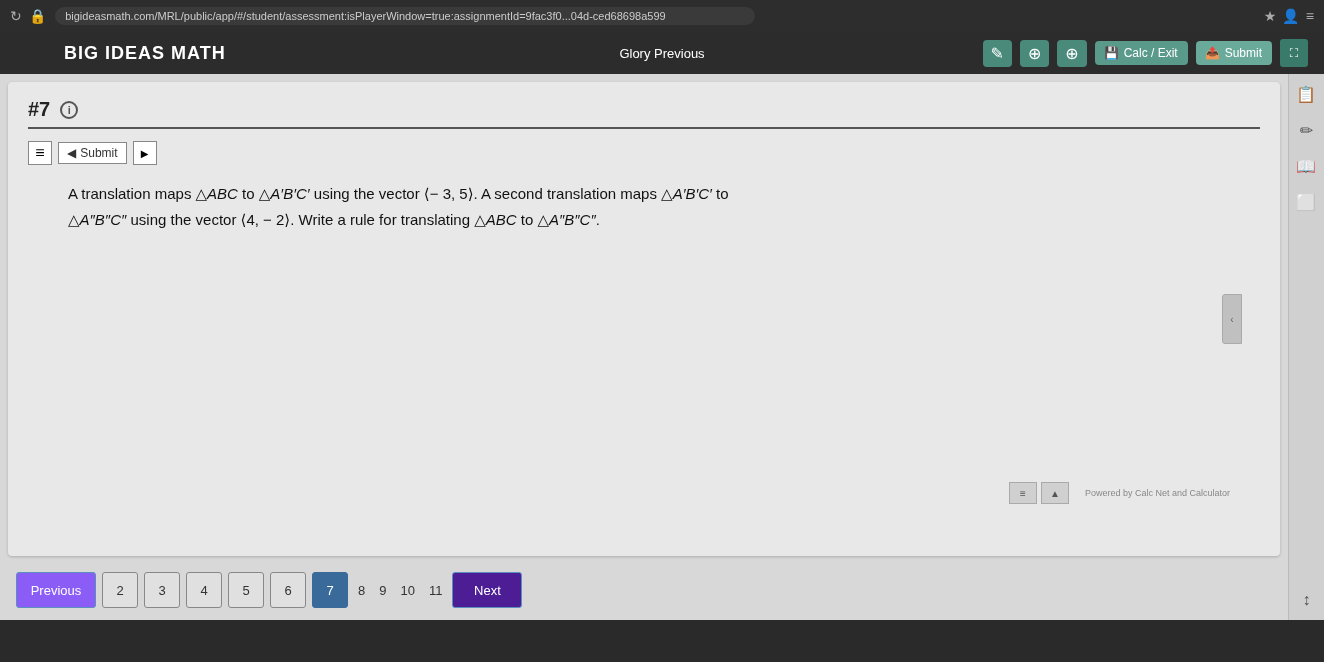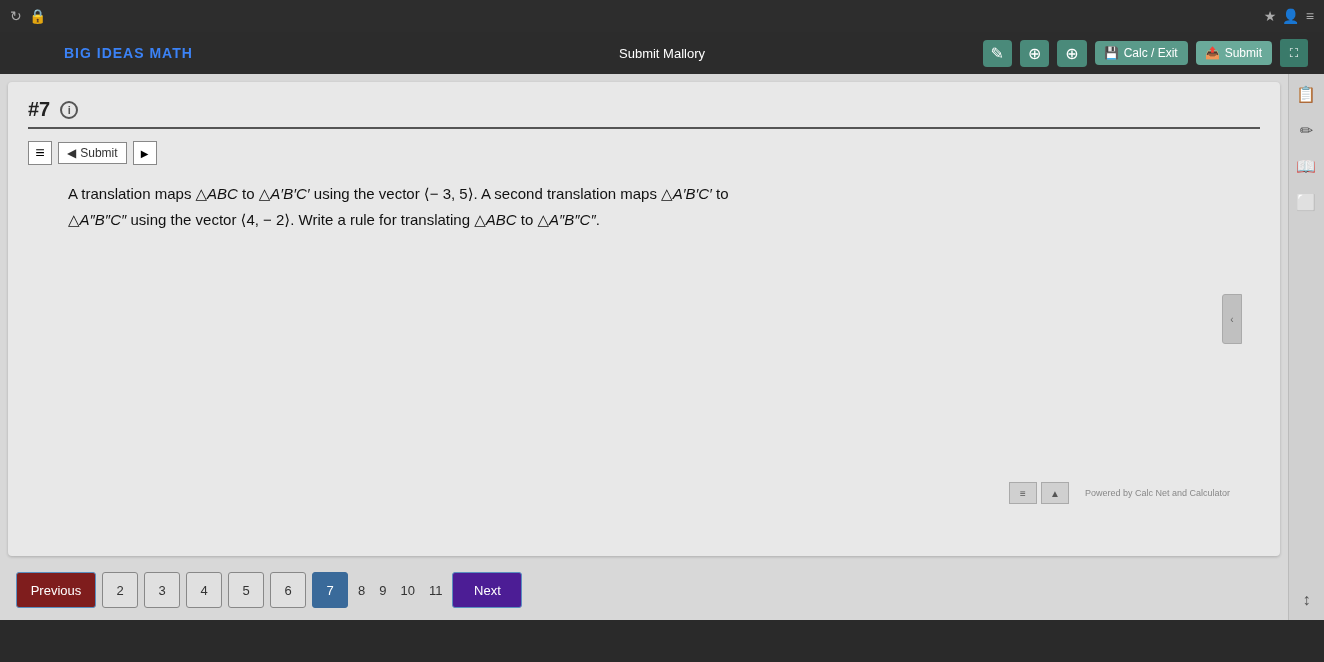--- a/index.html
+++ b/index.html
@@ -54,23 +54,23 @@
     
     .top-nav {
       background: #2c2c2c;
       height: 42px;
       display: flex;
       align-items: center;
       padding: 0 16px;
       position: relative;
     }
     .brand-name {
-      color: #3b82f6;
+      color: #ffffff;
       font-weight: bold;
-      font-size: 14px;
+      font-size: 18px;
       letter-spacing: 1px;
       padding-left: 48px;
     }
     .user-name {
       position: absolute;
       left: 50%;
       transform: translateX(-50%);
       color: #fff;
       font-size: 13px;
       font-weight: 500;
@@ -279,21 +279,21 @@
       justify-content: center;
       border-radius: 3px;
     }
     .page-btn.active {
       background: #3a6a9a;
       color: #fff;
       border-color: #3a6a9a;
     }
     .page-btn.prev {
       min-width: 80px;
-      background: #7f1d1d;
+      background: #8b5cf6;
       color: #fff;
       border-color: #5a8fc0;
       font-size: 13px;
     }
     .page-btn.next {
       min-width: 70px;
       background: #4c1d95;
       color: #fff;
       border-color: #5a8fc0;
       font-size: 13px;
@@ -360,32 +360,33 @@
 
     
     .math-italic { font-style: italic; }
   </style>
 </head>
 <body>
 
 <div class="browser-bar">
   <span class="browser-icon">↻</span>
   <span class="browser-icon">🔒</span>
+  <div class="browser-url">bigideasmath.com/MRL/public/app/#/student/assessment:isPlayerWindow=true:assignmentId=9fac3f0...04d-ced68698a599</div>
   <div class="browser-actions">
     <span>★</span>
     <span>👤</span>
     <span>≡</span>
   </div>
 </div>
 
 <div class="app-container">
 
   <div class="top-nav">
     <span class="brand-name">BIG IDEAS MATH</span>
-    <span class="user-name">Submit Mallory</span>
+    <span class="user-name">Glory Previous</span>
     <div class="nav-actions">
       <button class="nav-btn btn-teal" style="font-size:16px; padding:4px 8px;">✎</button>
       <button class="nav-btn btn-teal" style="font-size:16px; padding:4px 8px;">⊕</button>
       <button class="nav-btn btn-teal" style="font-size:16px; padding:4px 8px;">⊕</button>
       <button class="nav-btn btn-save">
         <span>💾</span>
         <span>Calc / Exit</span>
       </button>
       <button class="nav-btn btn-submit">
         <span>📤</span>

